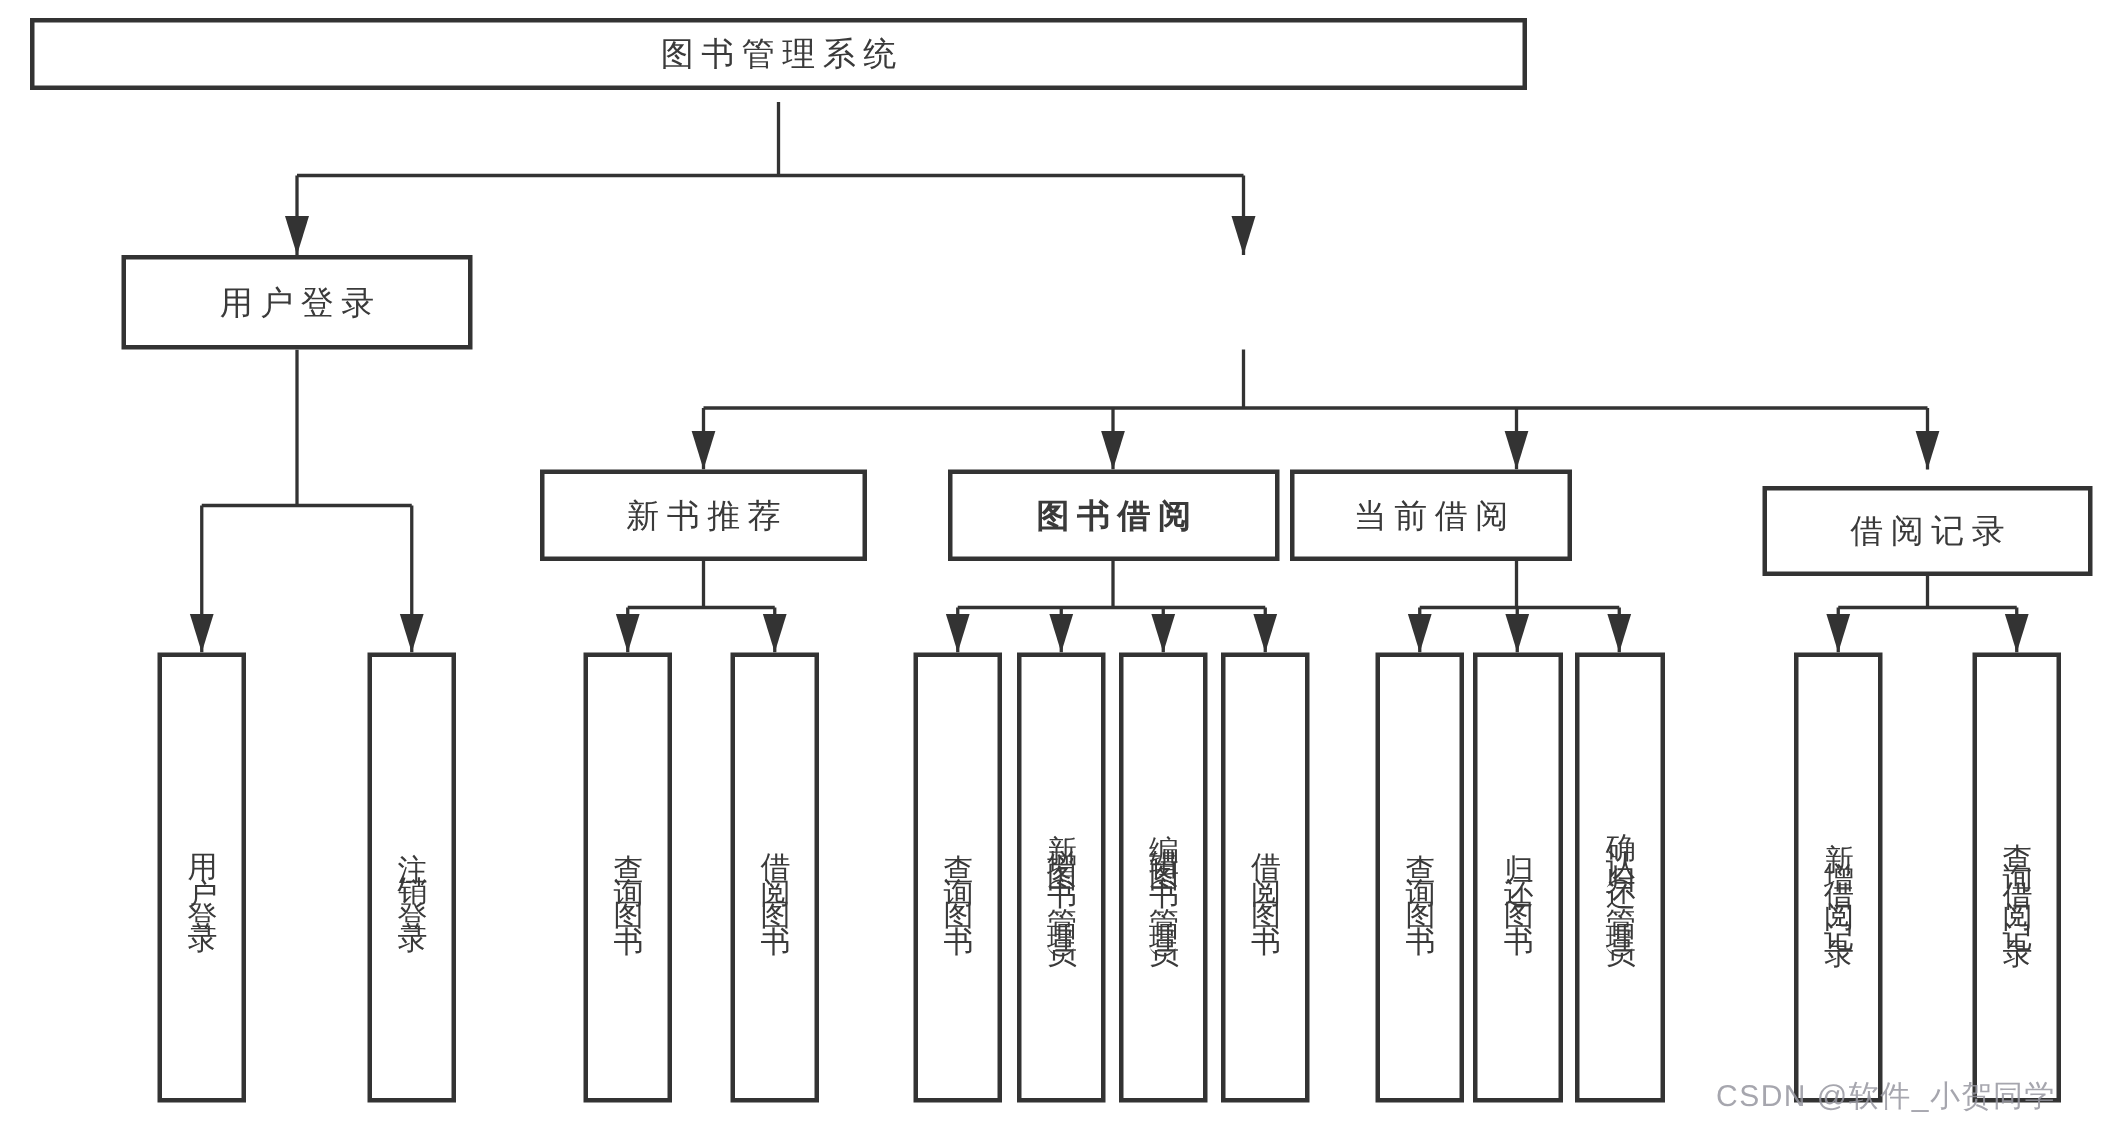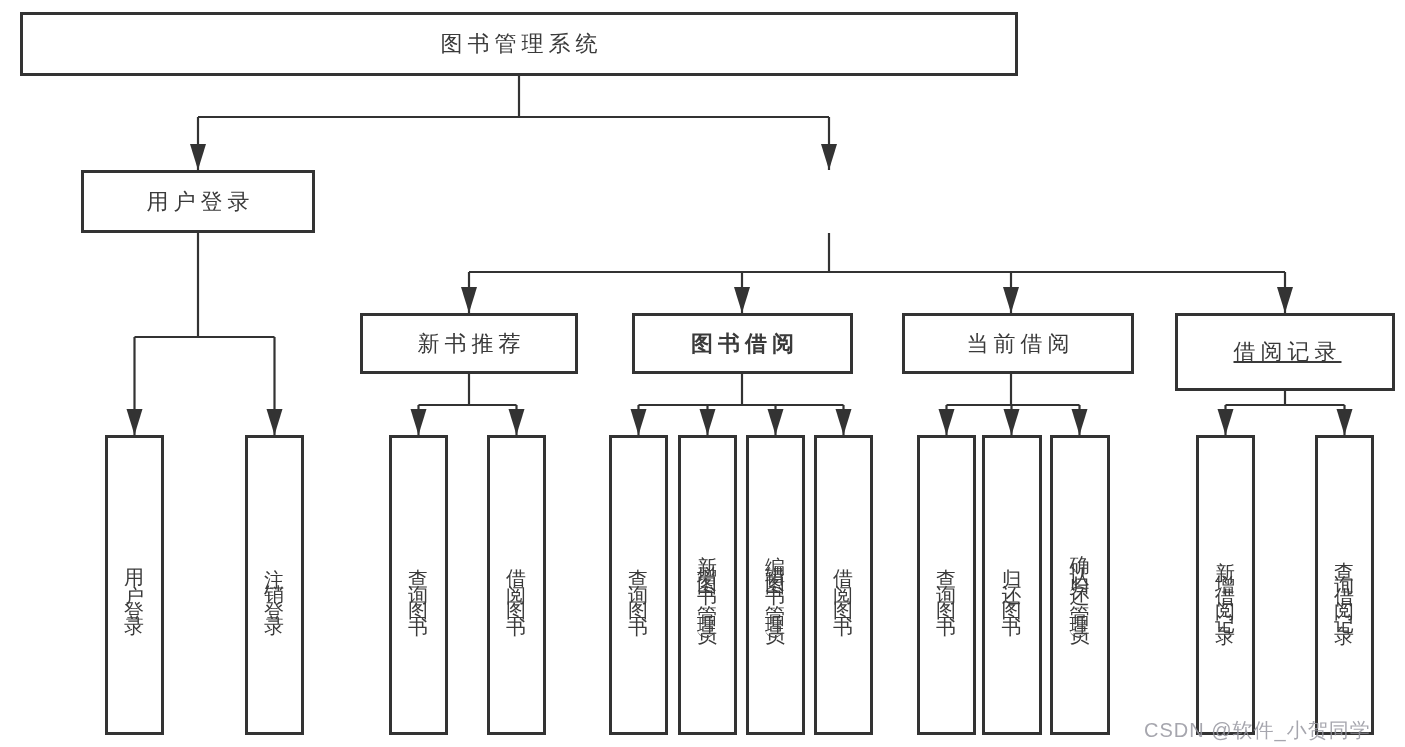--- a/index.html
+++ b/index.html
@@ -82,38 +82,38 @@
       <path d="M1011.5,405 V435" marker-end="url(#arw)"></path>
       <path d="M1079.5,405 V435" marker-end="url(#arw)"></path>
 
       <path d="M1285,374 V405"></path>
       <path d="M1225.5,405 H1344.5"></path>
       <path d="M1225.5,405 V435" marker-end="url(#arw)"></path>
       <path d="M1344.5,405 V435" marker-end="url(#arw)"></path>
     </g>
   </svg>
 
-  <div class="node hbox root" style="left:20px;top:12px;width:998px;height:64px;">
+  <div class="node hbox root" style="left:20px;top:12px;width:998px;height:48px;">
     <span>图书管理系统</span>
   </div>
 
   <div class="node hbox" style="left:81px;top:170px;width:234px;height:63px;">
     <span>用户登录</span>
   </div>
 
   <div class="node hbox" style="left:360px;top:313px;width:218px;height:61px;">
     <span>新书推荐</span>
   </div>
   <div class="node hbox" style="left:632px;top:313px;width:221px;height:61px;font-weight:bold;">
     <span>图书借阅</span>
   </div>
-  <div class="node hbox" style="left:902px;top:313px;width:232px;height:61px;">
+  <div class="node hbox" style="left:860px;top:313px;width:188px;height:61px;">
     <span>当前借阅</span>
   </div>
-  <div class="node hbox" style="left:1175px;top:313px;width:220px;height:78px;text-decoration:underline;">
+  <div class="node hbox" style="left:1175px;top:324px;width:220px;height:60px;">
     <span>借阅记录</span>
   </div>
 
   <div class="node vbox" style="left:105px;top:435px;width:59px;height:300px;">
     <span>用户登录</span>
   </div>
   <div class="node vbox" style="left:245px;top:435px;width:59px;height:300px;">
     <span>注销登录</span>
   </div>
 

